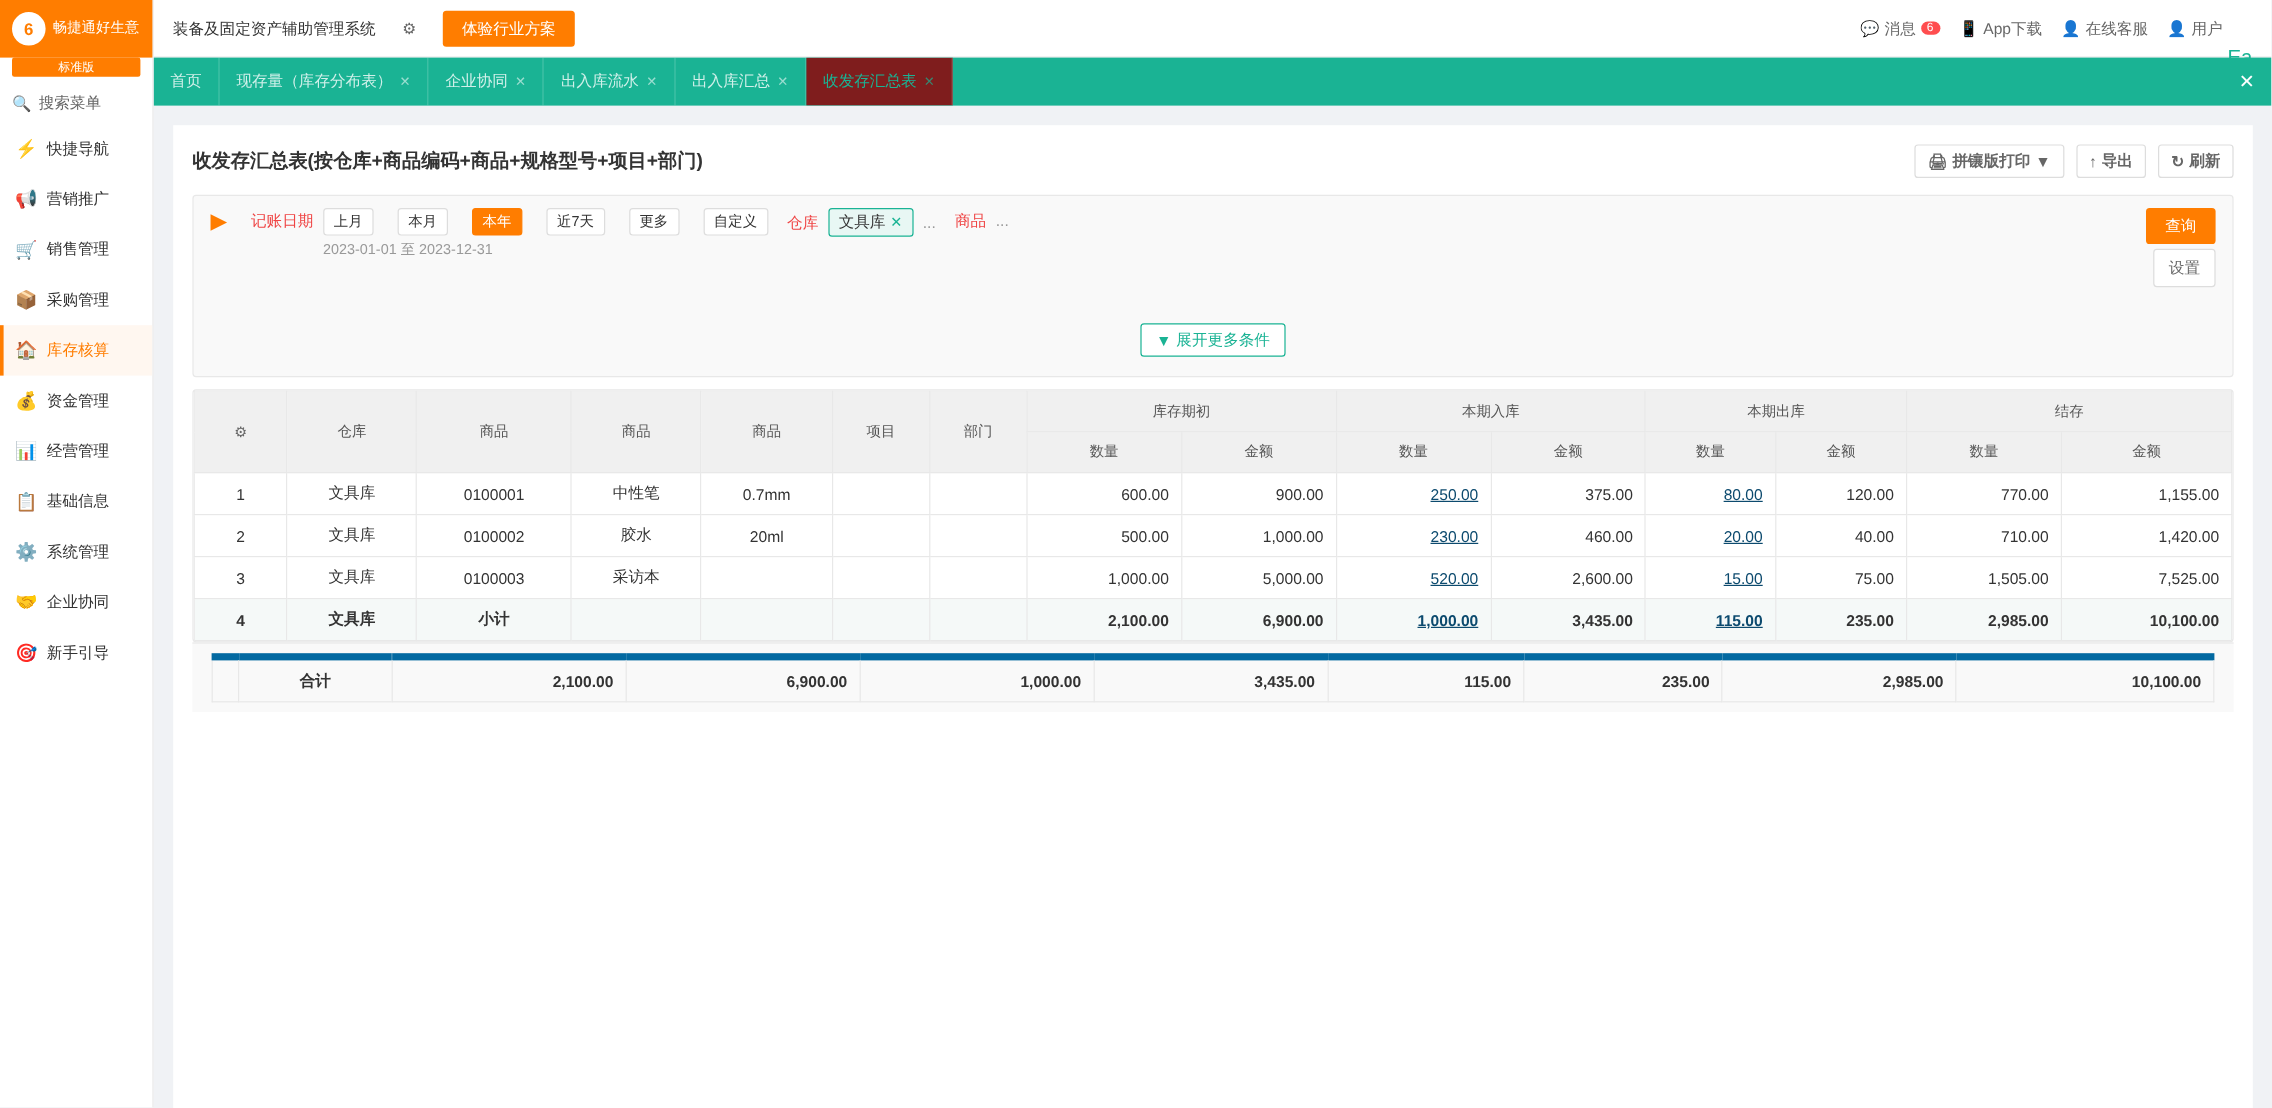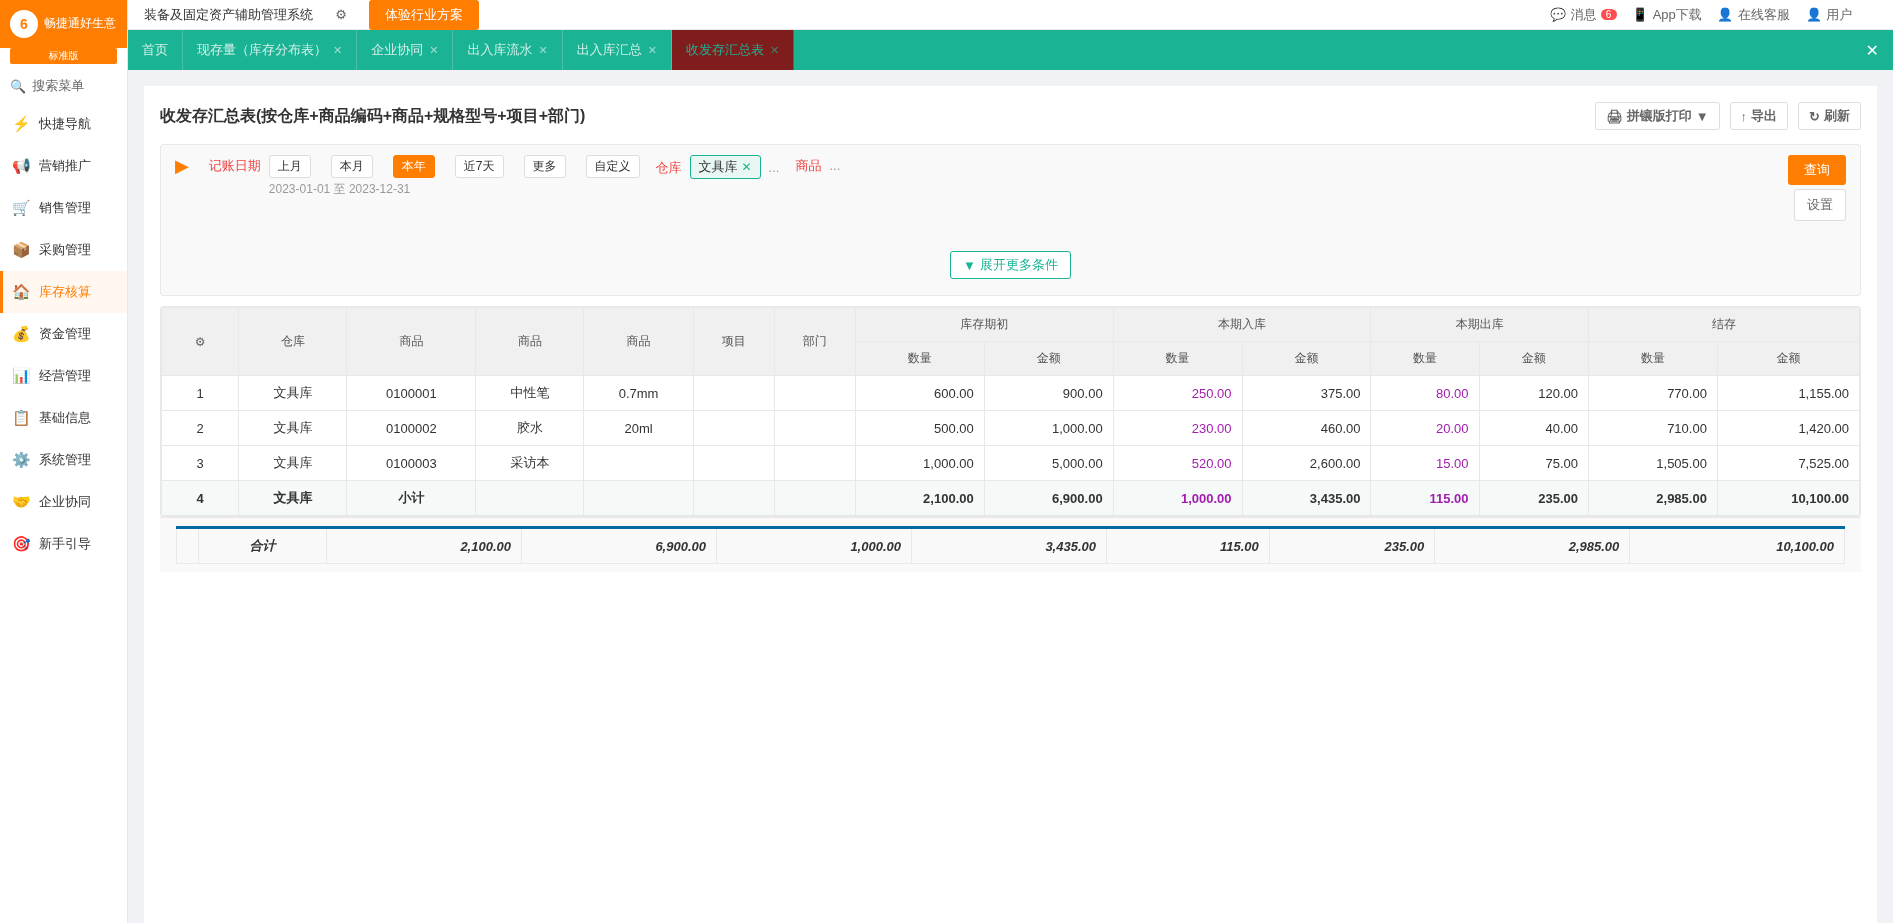--- a/index.html
+++ b/index.html
@@ -17,21 +17,21 @@
     .sidebar-search { display: flex; align-items: center; padding: 8px 10px; gap: 6px; cursor: pointer; color: #666; font-size: 13px; }
     .sidebar-nav { flex: 1; overflow-y: auto; }
     .nav-item { display: flex; align-items: center; padding: 12px 10px; gap: 8px; cursor: pointer; color: #333; font-size: 13px; border-left: 3px solid transparent; }
     .nav-item.active { background: #fff7f0; color: #ff7d00; border-left-color: #ff7d00; }
     .nav-icon { width: 18px; height: 18px; display: inline-flex; align-items: center; justify-content: center; font-size: 15px; }
 
     
     .main { flex: 1; display: flex; flex-direction: column; overflow: hidden; }
 
     
-    .top-bar { height: 30px; background: #fff; display: flex; align-items: center; justify-content: space-between; padding: 0 16px; border-bottom: 1px solid #e8e8e8; }
+    .top-bar { height: 48px; background: #fff; display: flex; align-items: center; justify-content: space-between; padding: 0 16px; border-bottom: 1px solid #e8e8e8; }
     .top-bar-left { display: flex; align-items: center; gap: 12px; }
     .top-bar-right { display: flex; align-items: center; gap: 16px; color: #666; font-size: 13px; }
     .top-bar-btn { display: flex; align-items: center; gap: 4px; cursor: pointer; }
     .badge { background: #ff4d4f; color: #fff; border-radius: 10px; font-size: 10px; padding: 0 5px; min-width: 16px; text-align: center; }
 
     
     .tab-bar { background: #1ab394; display: flex; align-items: center; padding: 0 0; height: 40px; overflow: hidden; }
     .tab { display: flex; align-items: center; padding: 0 14px; height: 40px; color: rgba(255,255,255,0.8); cursor: pointer; font-size: 13px; gap: 6px; border-right: 1px solid rgba(255,255,255,0.2); white-space: nowrap; }
     .tab.active { background: #7f1d1d; color: #1ab394; font-weight: 500; text-align: center; }
     .tab-close { font-size: 11px; cursor: pointer; opacity: 0.7; }
@@ -63,22 +63,22 @@
     .expand-btn { display: flex; align-items: center; gap: 4px; color: #1ab394; cursor: pointer; font-size: 13px; border: 1px solid #1ab394; border-radius: 3px; padding: 4px 12px; background: #fff; margin: 6px auto; }
 
     
     .table-wrapper { overflow-x: auto; border: 1px solid #e8e8e8; border-radius: 3px; }
     table { width: 100%; border-collapse: collapse; font-size: 13px; }
     thead tr { background: #f0f0f0; }
     th { padding: 8px 10px; text-align: center; border: 1px solid #e8e8e8; font-weight: 500; color: #555; font-size: 12px; }
     td { padding: 8px 10px; border: 1px solid #e8e8e8; text-align: center; color: #333; }
     .subtotal-row td { font-weight: bold; background: #f5f9f8; }
     .total-row { background: #f9f9f9; }
-    .total-row td { font-weight: bold; border-top: 3px solid #0369a1; font-style: italic; }
-    .underline { cursor: pointer; color: #a21caf; }
+    .total-row td { font-weight: bold; border-top: 6px solid #0369a1; }
+    .underline { text-decoration: underline; cursor: pointer; color: #0c4a6e; }
     .settings-icon { display: inline-flex; align-items: center; justify-content: center; width: 22px; height: 22px; cursor: pointer; color: #666; }
     .num-right { text-align: right; }
 
     
     .exp-btn { background: #ff7d00; color: #fff; border: none; padding: 6px 16px; border-radius: 3px; cursor: pointer; font-size: 13px; }
 
     
     .gear-btn { display: flex; align-items: center; justify-content: center; width: 32px; height: 32px; cursor: pointer; color: #666; }
     .warehouse-filter { display: flex; align-items: center; gap: 8px; }
     .goods-filter { display: flex; align-items: center; gap: 8px; }

